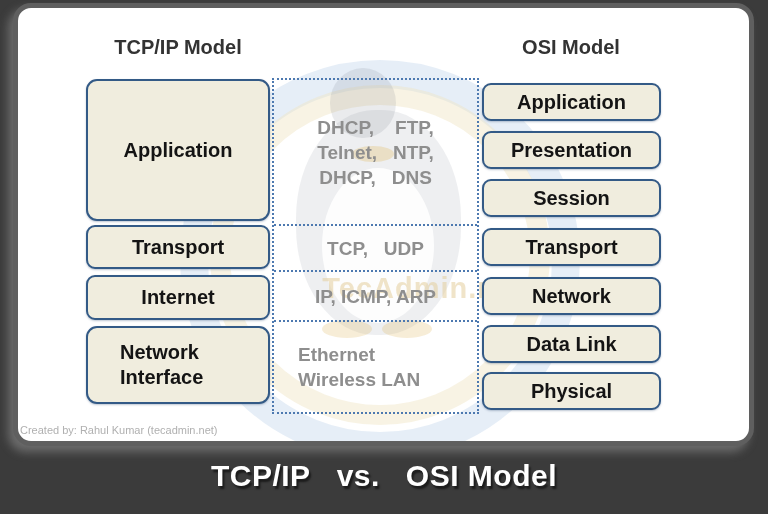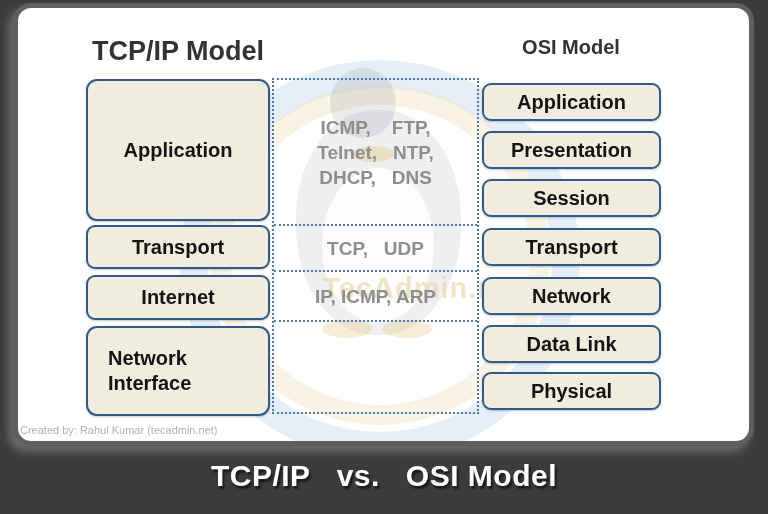--- a/index.html
+++ b/index.html
@@ -28,35 +28,35 @@
   .tux-beak  { position:absolute; left:334px; top:138px; width:42px;  height:16px;  background:rgba(225,185,95,0.30); border-radius:50%; }
   .tux-foot  { position:absolute; width:50px; height:18px; background:rgba(225,185,95,0.25); border-radius:50%; }
   .f1 { left:304px; top:312px; } .f2 { left:364px; top:312px; }
   .wm-text {
     position:absolute; left:252px; top:264px; width:210px; text-align:center;
     font-size:29px; font-weight:bold; letter-spacing:1px;
     color:rgba(228,206,156,0.55); white-space:nowrap;margin-left:48px;
   }
   
   .hdr { position:absolute; font-weight:bold; text-align:center; z-index:2; color:#333333; }
-  .hdr-tcpip { left:86px;  top:36px; width:184px; font-size:27px; }
+  .hdr-tcpip { left:86px;  top:36px; width:184px; font-size:20px; }
   .hdr-mid   { left:270px; top:53px; width:209px; font-size:14px; color:#4a4a4a; }
   .hdr-osi   { left:480px; top:36px; width:182px; font-size:20px; }
   
   .layer-box {
     position:absolute; background:#f0edde; border:2px solid #335a86; border-radius:9px;
     display:flex; align-items:center; justify-content:center;
     font-weight:bold; font-size:20px; color:#141414; z-index:2;
     box-shadow:0 1px 2px rgba(40,70,110,0.30);
   }
   .tcp-box  { left:86px; width:184px; }
   .tcp-app      { top:79px;  height:142px; border-radius:11px; }
   .tcp-trans    { top:225px; height:44px; }
   .tcp-internet { top:275px; height:45px;text-align:right; }
-  .tcp-netif    { top:326px; height:90px; justify-content:flex-start; padding-left:20px; border-radius:11px; }
+  .tcp-netif    { top:326px; height:78px; justify-content:flex-start; padding-left:32px; border-radius:11px; }
   .tcp-netif span { width:110px; line-height:25px; text-align:left; }
   .osi-box { left:482px; width:179px; height:38px; }
   .osi-1 { top:83px; }  .osi-2 { top:131px; } .osi-3 { top:179px; }
   .osi-4 { top:228px; } .osi-5 { top:277px;justify-content:center; } .osi-6 { top:325px; } .osi-7 { top:372px; }
   
   .mid {
     position:absolute; left:272px; top:78px; width:207px; height:336px;
     border:2px dotted #4d79b0; display:flex; flex-direction:column; z-index:2;
   }
   .mid-sec {
@@ -110,29 +110,33 @@
   </div>
   <div class="layer-box tcp-box tcp-internet">
     <span>Internet</span>
   </div>
   <div class="layer-box tcp-box tcp-netif">
     <span>Network Interface</span>
   </div>
 
   <div class="mid">
     <div class="mid-sec sec-app">
-      <div class="protocol-line">ICMP,    FTP,</div>
+      <div class="protocol-line">DHCP,    FTP,</div>
       <div class="protocol-line">Telnet,   NTP,</div>
       <div class="protocol-line">DHCP,   DNS</div>
     </div>
     <div class="mid-sec sec-trans">
       <div class="protocol-line">TCP,   UDP</div>
     </div>
     <div class="mid-sec sec-internet">
       <div class="protocol-line">IP, ICMP, ARP</div>
+    </div>
+    <div class="mid-sec sec-netif">
+      <div class="protocol-line">Ethernet</div>
+      <div class="protocol-line">Wireless LAN</div>
     </div>
   </div>
 
   <div class="layer-box osi-box osi-1">
     <span>Application</span>
   </div>
   <div class="layer-box osi-box osi-3">
     <span>Session</span>
   </div>
   <div class="layer-box osi-box osi-2">

